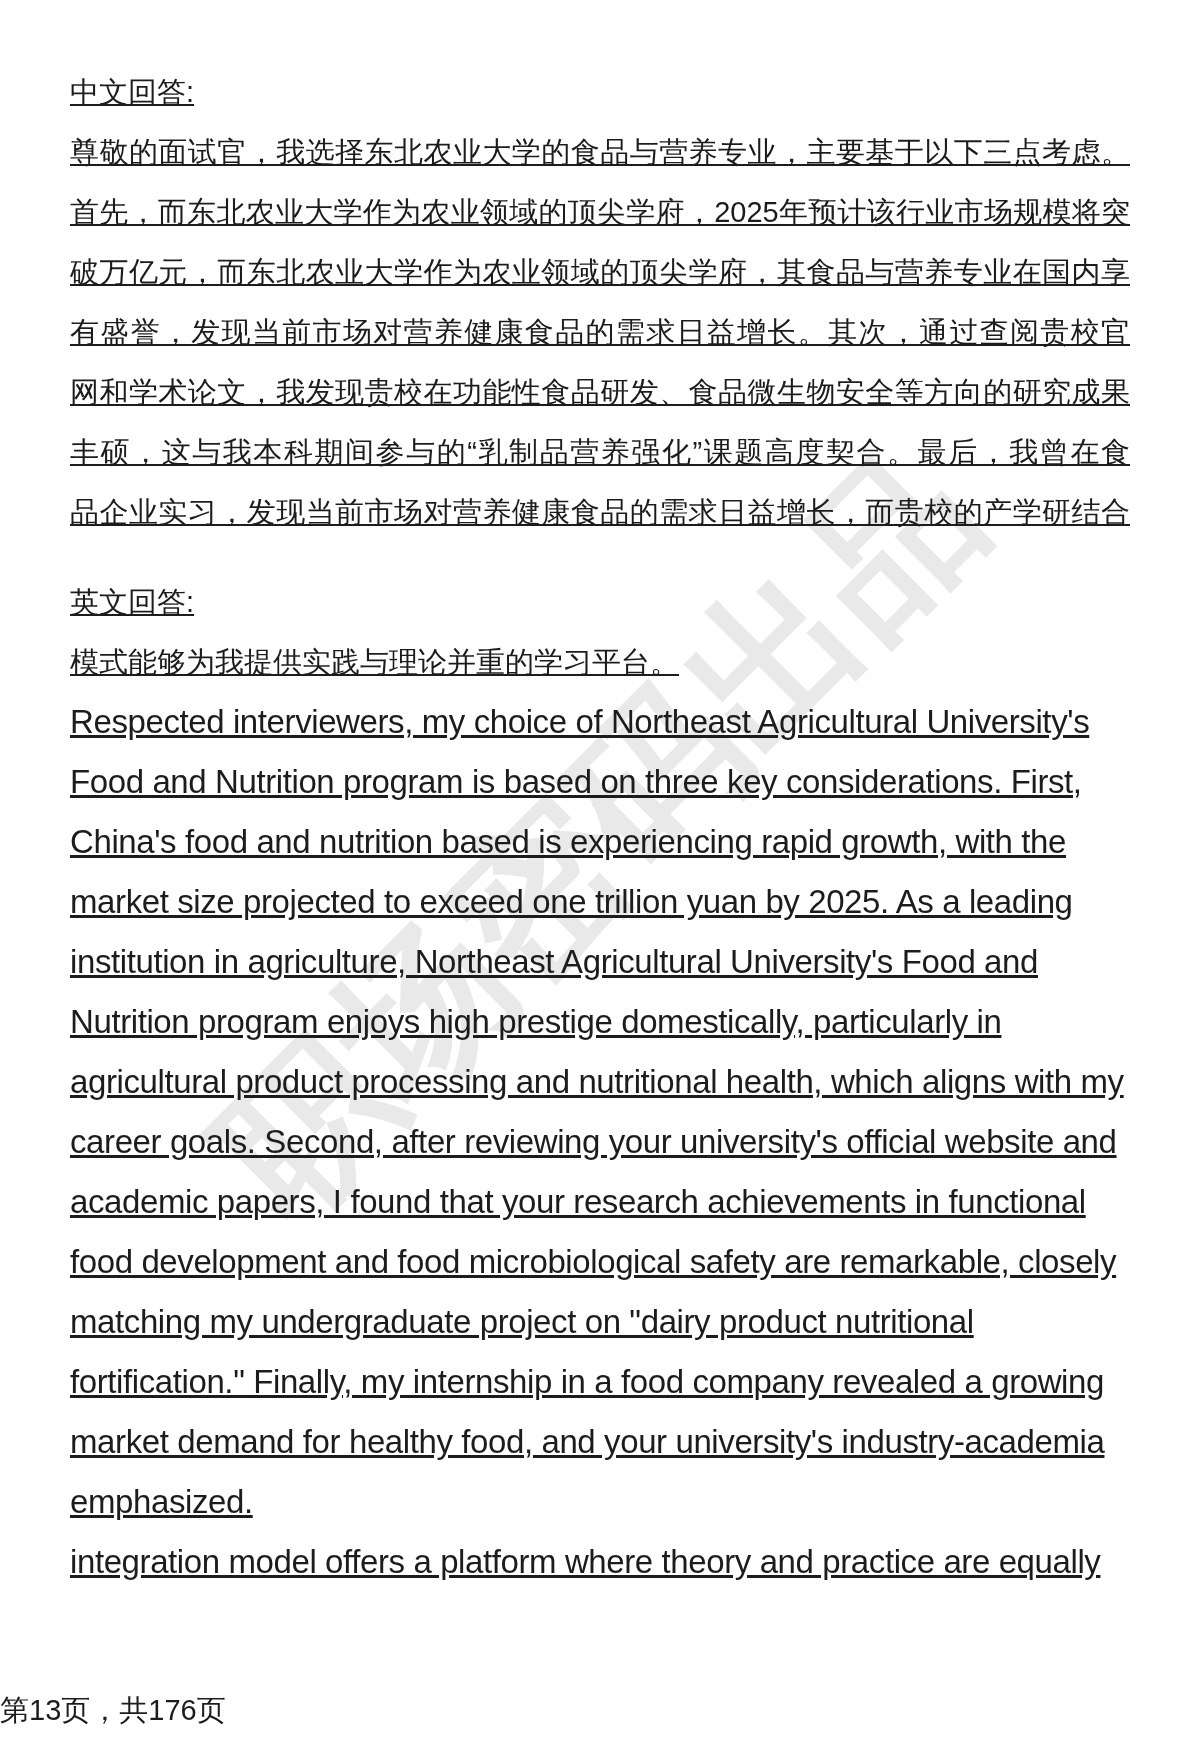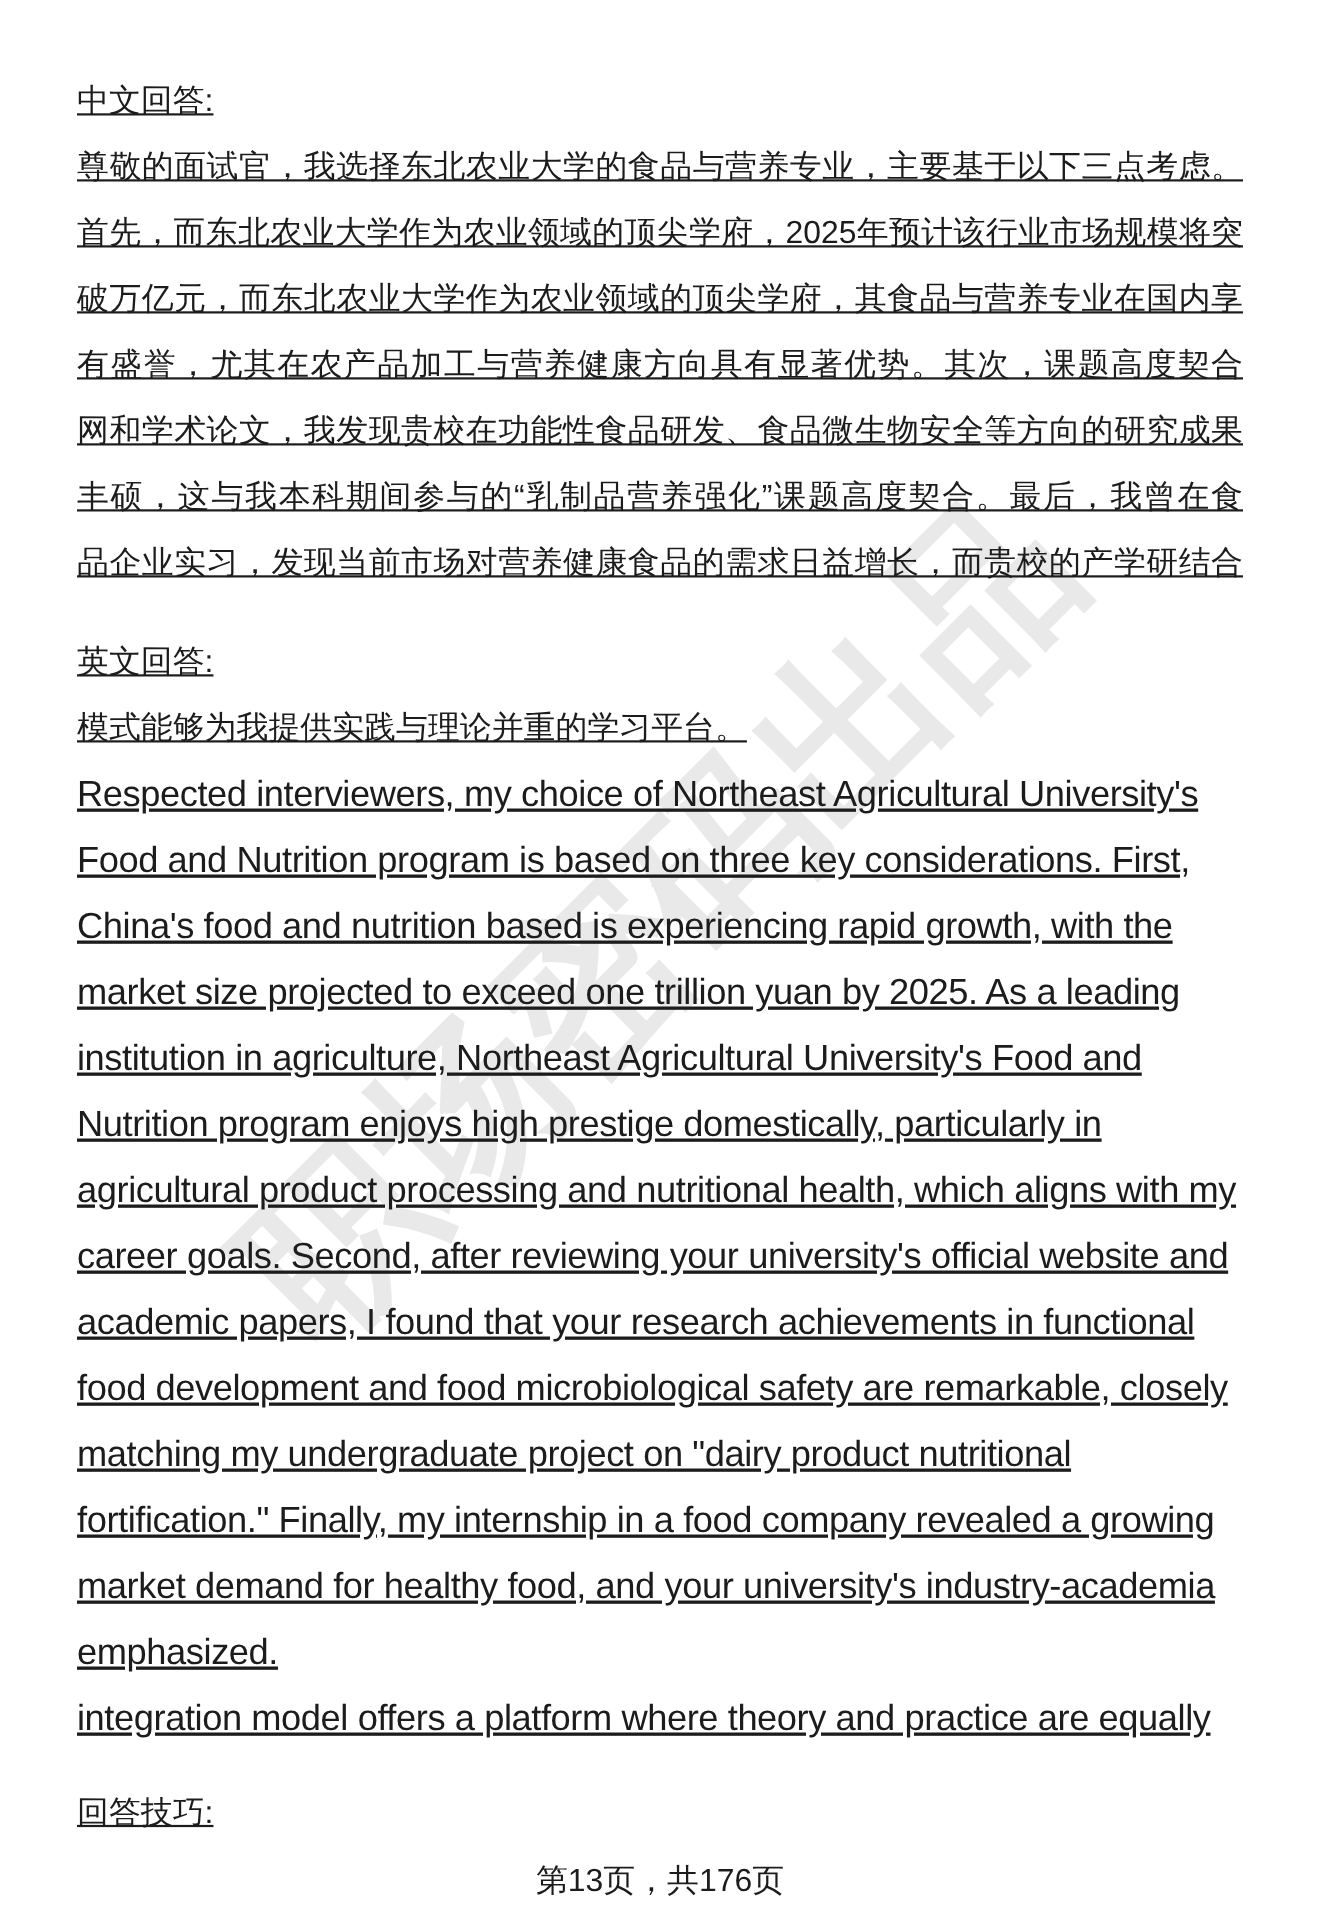--- a/index.html
+++ b/index.html
@@ -47,39 +47,39 @@
     letter-spacing: -0.4px;
     white-space: nowrap;
   }
   .gap-lg { margin-top: 30px; }
   .gap-md { margin-top: 26px; }
   .footer {
     position: absolute;
     top: 1692px;
     left: 0;
     width: 1200px;
-    text-align: center;
+    text-align: left;
     font-size: 29px;
     line-height: 36px;
     color: #1c1c1c;
     z-index: 1;
   }
 </style>
 </head>
 <body>
 
 <div class="watermark">职场密码出品</div>
 
 <main class="content">
   <div class="line zh">中文回答:</div>
 
   <div class="line zh just">尊敬的面试官，我选择东北农业大学的食品与营养专业，主要基于以下三点考虑。</div>
   <div class="line zh just">首先，而东北农业大学作为农业领域的顶尖学府，2025年预计该行业市场规模将突</div>
   <div class="line zh just">破万亿元，而东北农业大学作为农业领域的顶尖学府，其食品与营养专业在国内享</div>
-  <div class="line zh just">有盛誉，尤其在农产品加工与营养健康方向具有显著优势。其次，课题高度契合</div>
+  <div class="line zh just">有盛誉，发现当前市场对营养健康食品的需求日益增长。其次，通过查阅贵校官</div>
   <div class="line zh just">网和学术论文，我发现贵校在功能性食品研发、食品微生物安全等方向的研究成果</div>
   <div class="line zh just">丰硕，这与我本科期间参与的“乳制品营养强化”课题高度契合。最后，我曾在食</div>
   <div class="line zh just">品企业实习，发现当前市场对营养健康食品的需求日益增长，而贵校的产学研结合</div>
   <div class="line zh gap-lg">英文回答:</div>
 
   <div class="line zh">模式能够为我提供实践与理论并重的学习平台。</div>
 
   <div class="line en">Respected interviewers, my choice of Northeast Agricultural University's</div>
   <div class="line en">Food and Nutrition program is based on three key considerations. First,</div>
   <div class="line en">China's food and nutrition based is experiencing rapid growth, with the</div>
@@ -89,16 +89,15 @@
   <div class="line en">agricultural product processing and nutritional health, which aligns with my</div>
   <div class="line en">career goals. Second, after reviewing your university's official website and</div>
   <div class="line en">academic papers, I found that your research achievements in functional</div>
   <div class="line en">food development and food microbiological safety are remarkable, closely</div>
   <div class="line en">matching my undergraduate project on "dairy product nutritional</div>
   <div class="line en">fortification." Finally, my internship in a food company revealed a growing</div>
   <div class="line en">market demand for healthy food, and your university's industry-academia</div>
   <div class="line en">emphasized.</div>
   <div class="line en">integration model offers a platform where theory and practice are equally</div>
 
-  <div class="line zh gap-md">回答技巧:</div>
 </main>
 
 <footer class="footer">第13页，共176页</footer>
 
 </body></html>

